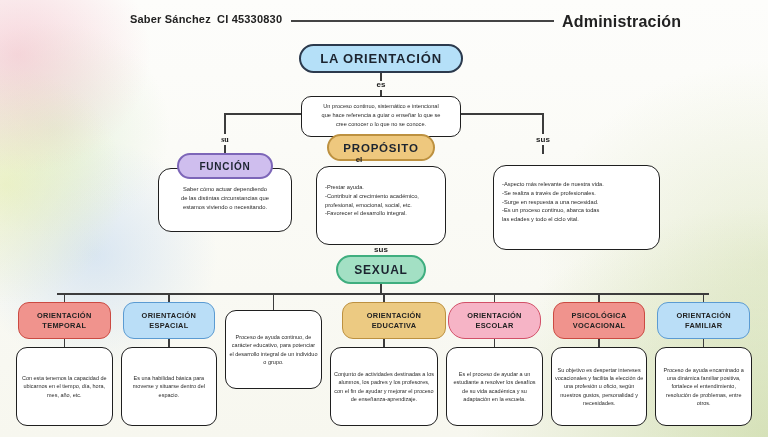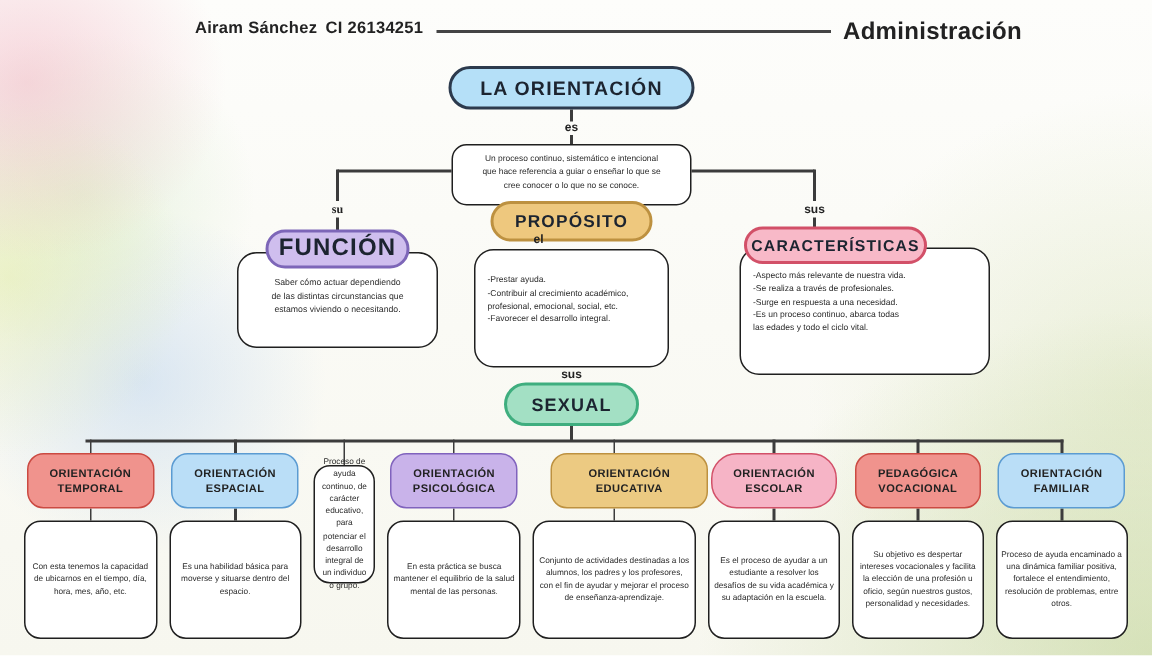--- a/index.html
+++ b/index.html
@@ -52,22 +52,22 @@
     width:100%; height:79px; background:#fff; border:1.4px solid #1f1f1f; border-radius:11px;
     font-size:5.5px; line-height:1.5; text-align:center; display:flex; align-items:center;
     justify-content:center; padding:3px 3px; color:#2a2a2a;
   }
 </style>
 </head>
 <body>
 
 <div class="canvas">
 
-  <div class="abs hdr-name" style="left:130px; top:13px;">Airam Sánchez</div>
-  <div class="abs hdr-name" style="left:217px; top:13px;">CI 26134251</div>
+  <div class="abs hdr-name" style="left:130px; top:13px;">Saber Sánchez</div>
+  <div class="abs hdr-name" style="left:217px; top:13px;">CI 45330830</div>
   <div class="hline" style="left:291px; top:20px; width:263px; background:#444;"></div>
   <div class="abs hdr-right" style="left:562px; top:13px;">Administración</div>
 
   <div class="pill" style="left: 299px; top: 44px; width: 164px; height: 29px; font-size: 13px; background: rgb(181, 224, 248); border-color: rgb(44, 58, 77);">LA ORIENTACIÓN</div>
 
   <div class="vline" style="left:380px; top:73px; height:8px;"></div>
   <div class="conn-label" style="left:381px; top:80px;">es</div>
   <div class="vline" style="left:380px; top:90px; height:7px;"></div>
 
   <div class="def-box" style="left:301px; top:96px; width:160px; height:41px;">Un proceso continuo, sistemático e intencional
@@ -82,32 +82,31 @@
   <div class="vline" style="left:224px; top:145px; height:9px;"></div>
 
   <div class="vline" style="left:380px; top:137px; height:2px;"></div>
   <div class="conn-label" style="left:359px; top:139px;margin-top:16px;">el</div>
   <div class="vline" style="left:380px; top:148px; height:4px;"></div>
 
   <div class="vline" style="left:542px; top:113px; height:21px;"></div>
   <div class="conn-label" style="left:543px; top:135px;">sus</div>
   <div class="vline" style="left:542px; top:145px; height:9px;"></div>
 
-  <div class="pill" style="left: 177px; top: 153px; width: 96px; height: 26px; font-size: 16px; background: rgb(207, 190, 238); border-color: rgb(125, 102, 184);">FUNCIÓN</div>
+  <div class="pill" style="left: 177px; top: 153px; width: 96px; height: 26px; font-size: 10px; background: rgb(207, 190, 238); border-color: rgb(125, 102, 184);">FUNCIÓN</div>
   <div class="note center" style="left:158px; top:168px; width:134px; height:64px; font-size:5.8px; padding:16px 4px 0 4px;">Saber cómo actuar dependiendo
 de las distintas circunstancias que
 estamos viviendo o necesitando.</div>
 
   <div class="pill" style="left: 327px; top: 134px; width: 108px; height: 27px; font-size: 11.5px; background: rgb(238, 200, 126); border-color: rgb(189, 145, 64);">PROPÓSITO</div>
   <div class="note" style="left:316px; top:166px; width:130px; height:79px; font-size:5.7px; padding:16px 5px 0 8px;">-Prestar ayuda.
 -Contribuir al crecimiento académico,
 profesional, emocional, social, etc.
 -Favorecer el desarrollo integral.</div>
 
-  <div class="pill" style="left: 496px; top: 151px; width: 122px; height: 25px; font-size: 10.5px; background: rgb(248, 185, 200); border-color: rgb(210, 80, 104);">CARACTERÍSTICAS</div>
   <div class="note" style="left:493px; top:165px; width:167px; height:85px; font-size:5.7px; padding:14px 5px 0 8px;">-Aspecto más relevante de nuestra vida.
 -Se realiza a través de profesionales.
 -Surge en respuesta a una necesidad.
 -Es un proceso continuo, abarca todas
 las edades y todo el ciclo vital.</div>
 
   <div class="conn-label" style="left:381px; top:245px;">sus</div>
   <div class="pill" style="left: 336px; top: 255px; width: 90px; height: 29px; font-size: 12px; background: rgb(163, 224, 196); border-color: rgb(63, 174, 127);">SEXUAL</div>
   <div class="vline" style="left:380px; top:284px; height:10px;"></div>
 
@@ -126,39 +125,33 @@
       <div class="type-link"></div>
       <div class="type-note">Es una habilidad básica para moverse y situarse dentro del espacio.</div>
     </div>
     <div class="type-col">
       <div class="type-drop"></div>
       <div class="type-link"></div>
       <div class="type-note">Proceso de ayuda continuo, de carácter educativo, para potenciar el desarrollo integral de un individuo o grupo.</div>
     </div>
     <div class="type-col">
       <div class="type-drop"></div>
-      <div class="type-pill" style="background: rgb(201, 179, 234); border-color: rgb(128, 99, 189);">ORIENTACIÓN PSICOLÓGICA</div>
-      <div class="type-link"></div>
-      <div class="type-note">En esta práctica se busca mantener el equilibrio de la salud mental de las personas.</div>
-    </div>
-    <div class="type-col">
-      <div class="type-drop"></div>
       <div class="type-pill" style="background: rgb(236, 202, 130); border-color: rgb(189, 145, 64); margin-left: 20px;">ORIENTACIÓN EDUCATIVA</div>
       <div class="type-link"></div>
       <div class="type-note">Conjunto de actividades destinadas a los alumnos, los padres y los profesores, con el fin de ayudar y mejorar el proceso de enseñanza-aprendizaje.</div>
     </div>
     <div class="type-col">
       <div class="type-drop"></div>
       <div class="type-pill" style="background: rgb(246, 180, 198); border-color: rgb(210, 80, 104); border-radius: 17px;">ORIENTACIÓN ESCOLAR</div>
       <div class="type-link"></div>
       <div class="type-note">Es el proceso de ayudar a un estudiante a resolver los desafíos de su vida académica y su adaptación en la escuela.</div>
     </div>
     <div class="type-col">
       <div class="type-drop"></div>
-      <div class="type-pill" style="background: rgb(240, 147, 141); border-color: rgb(203, 74, 66);">PEDAGÓGICA VOCACIONAL</div>
+      <div class="type-pill" style="background: rgb(240, 147, 141); border-color: rgb(203, 74, 66);">PSICOLÓGICA VOCACIONAL</div>
       <div class="type-link"></div>
       <div class="type-note">Su objetivo es despertar intereses vocacionales y facilita la elección de una profesión u oficio, según nuestros gustos, personalidad y necesidades.</div>
     </div>
     <div class="type-col">
       <div class="type-drop"></div>
       <div class="type-pill" style="background: rgb(186, 222, 247); border-color: rgb(91, 155, 210);">ORIENTACIÓN FAMILIAR</div>
       <div class="type-link"></div>
       <div class="type-note">Proceso de ayuda encaminado a una dinámica familiar positiva, fortalece el entendimiento, resolución de problemas, entre otros.</div>
     </div>
   </div>

